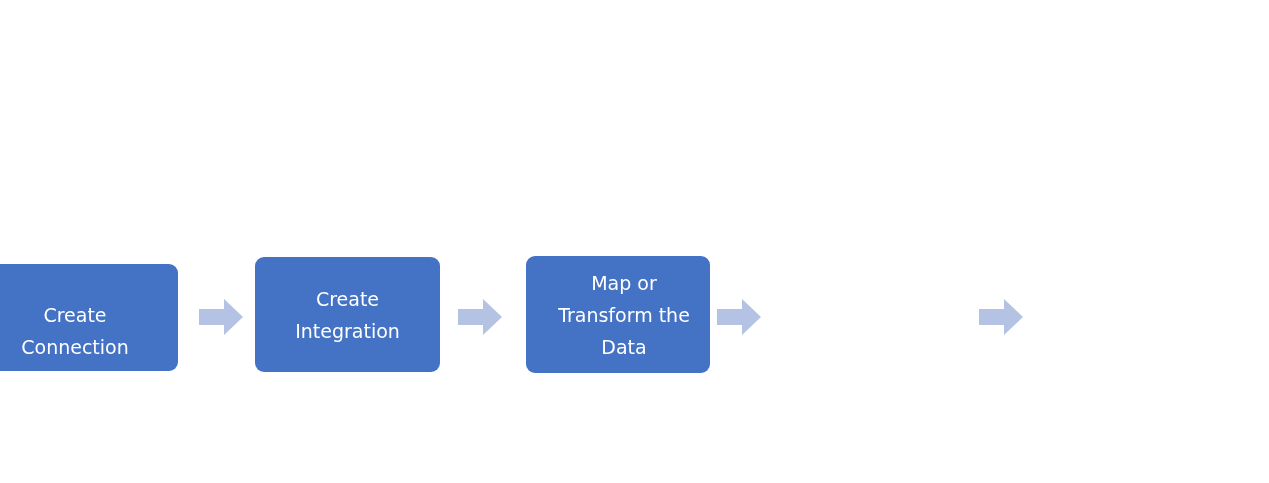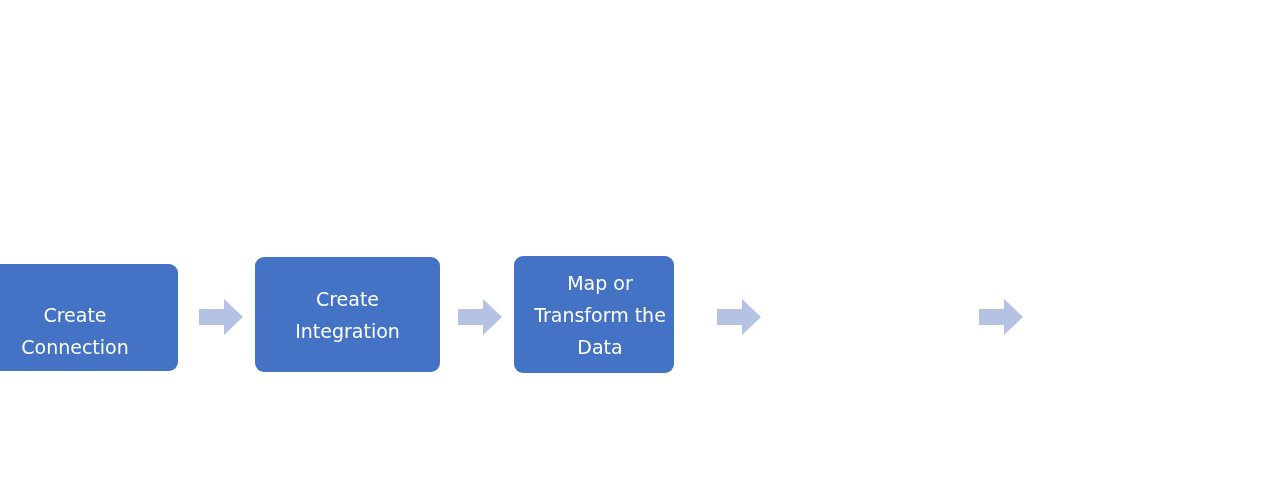--- a/index.html
+++ b/index.html
@@ -72,21 +72,21 @@
     left: -28px;
     top: 14px;
     width: 206px;
     height: 107px;
     border-top-left-radius: 0;
     border-bottom-left-radius: 0;
     align-items: flex-end;
     padding-bottom: 8px;
   }
   #flow-box-1 { left: 255px;  top: 7px; width: 185px; height: 115px; }
-  #flow-box-2 { left: 514px;  top: 6px; width: 160px; height: 117px; padding-left: 20px; }
+  #flow-box-2 { left: 526px;  top: 6px; width: 184px; height: 117px; padding-left: 20px; }
   #flow-box-3 { left: 774px;  top: 6px; width: 183px; height: 115px; }
   #flow-box-4 { left: 1041px; top: 6px; width: 184px; height: 115px; }
 
   
   .flow-arrow {
     position: absolute;
     width: 44px;
     height: 40px;
     top: 47px;
   }

